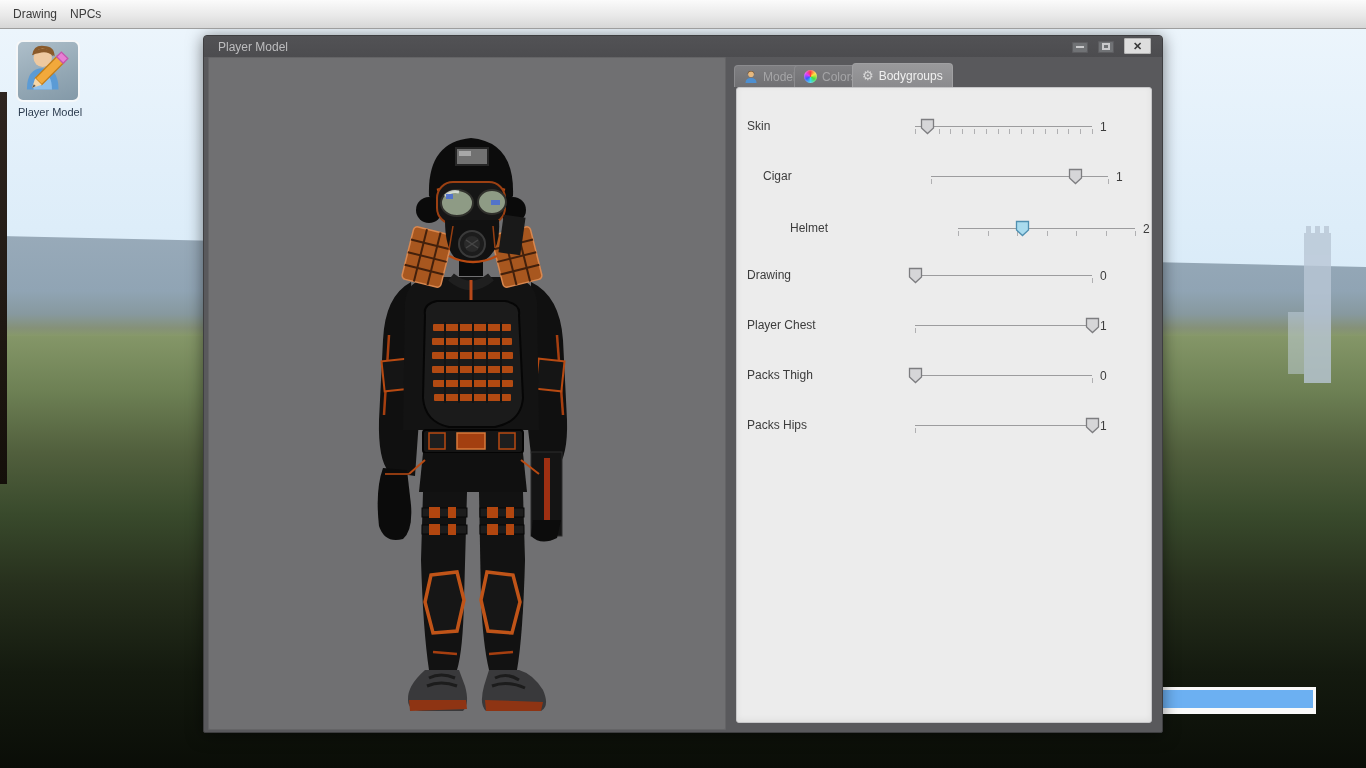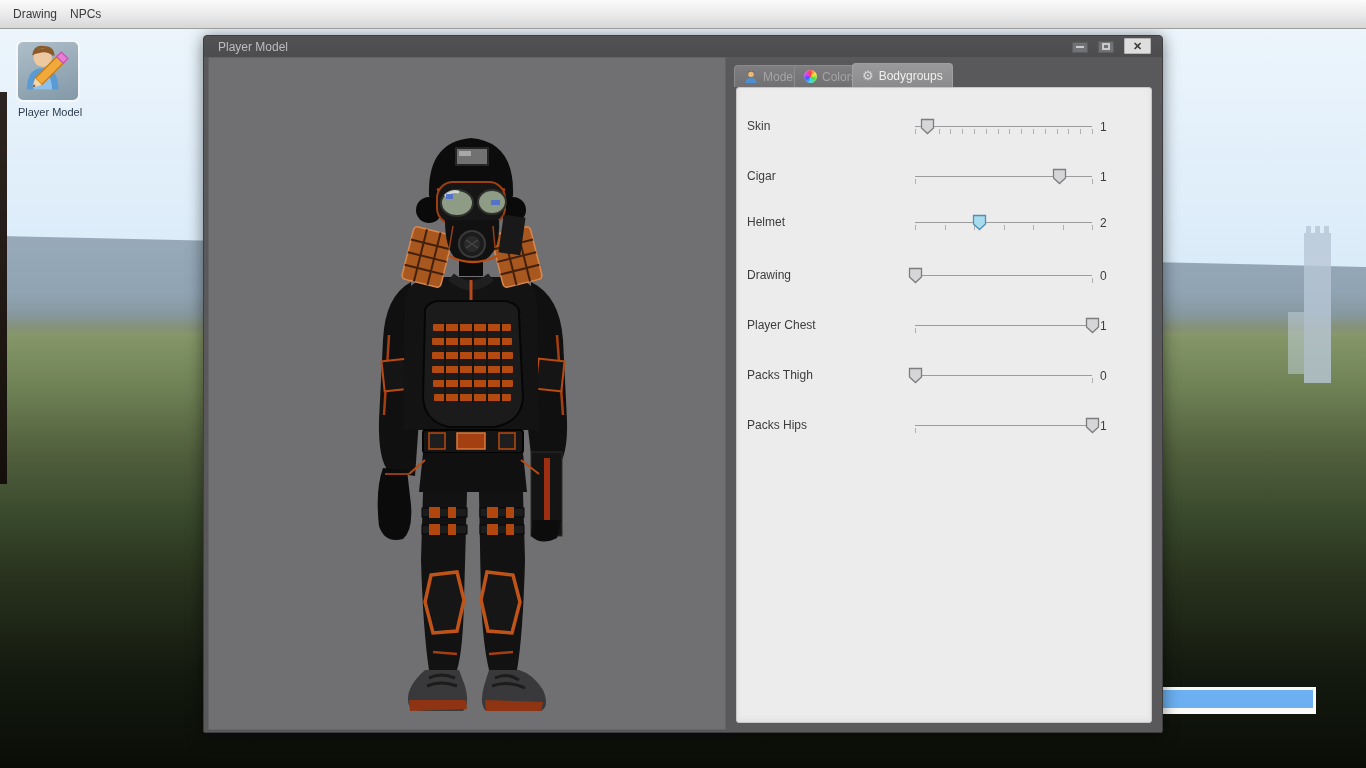--- a/index.html
+++ b/index.html
@@ -304,33 +304,33 @@
               <span class="tick" style="left:141.6px"></span>
               <span class="tick" style="left:153.4px"></span>
               <span class="tick" style="left:165.2px"></span>
               <span class="tick" style="left:177.0px"></span>
               <svg class="handle" style="left:4.9px" width="15" height="17" viewBox="0 0 15 17">
                 <path d="M1.5 1.5 H13.5 V10 L7.5 15.5 L1.5 10 Z" fill="#d6d6d8" stroke="#7d7d80" stroke-width="1.3"></path>
               </svg>
             </div>
             <span class="bg-value">1</span>
           </div>
-          <div class="bg-row" style="top: 76px;">
+          <div class="bg-row" style="top: 76px; margin-left: 16px;">
             <span class="bg-label">Cigar</span>
             <div class="bg-slider">
               <div class="bg-track"></div>
               <span class="tick" style="left:0.0px"></span>
               <span class="tick" style="left:177.0px"></span>
               <svg class="handle" style="left:136.6px" width="15" height="17" viewBox="0 0 15 17">
                 <path d="M1.5 1.5 H13.5 V10 L7.5 15.5 L1.5 10 Z" fill="#d6d6d8" stroke="#7d7d80" stroke-width="1.3"></path>
               </svg>
             </div>
             <span class="bg-value">1</span>
           </div>
-          <div class="bg-row" style="top: 122px;">
+          <div class="bg-row" style="top: 128px; margin-left: 43px;">
             <span class="bg-label">Helmet</span>
             <div class="bg-slider">
               <div class="bg-track"></div>
               <span class="tick" style="left:0.0px"></span>
               <span class="tick" style="left:29.5px"></span>
               <span class="tick" style="left:59.0px"></span>
               <span class="tick" style="left:88.5px"></span>
               <span class="tick" style="left:118.0px"></span>
               <span class="tick" style="left:147.5px"></span>
               <span class="tick" style="left:177.0px"></span>

